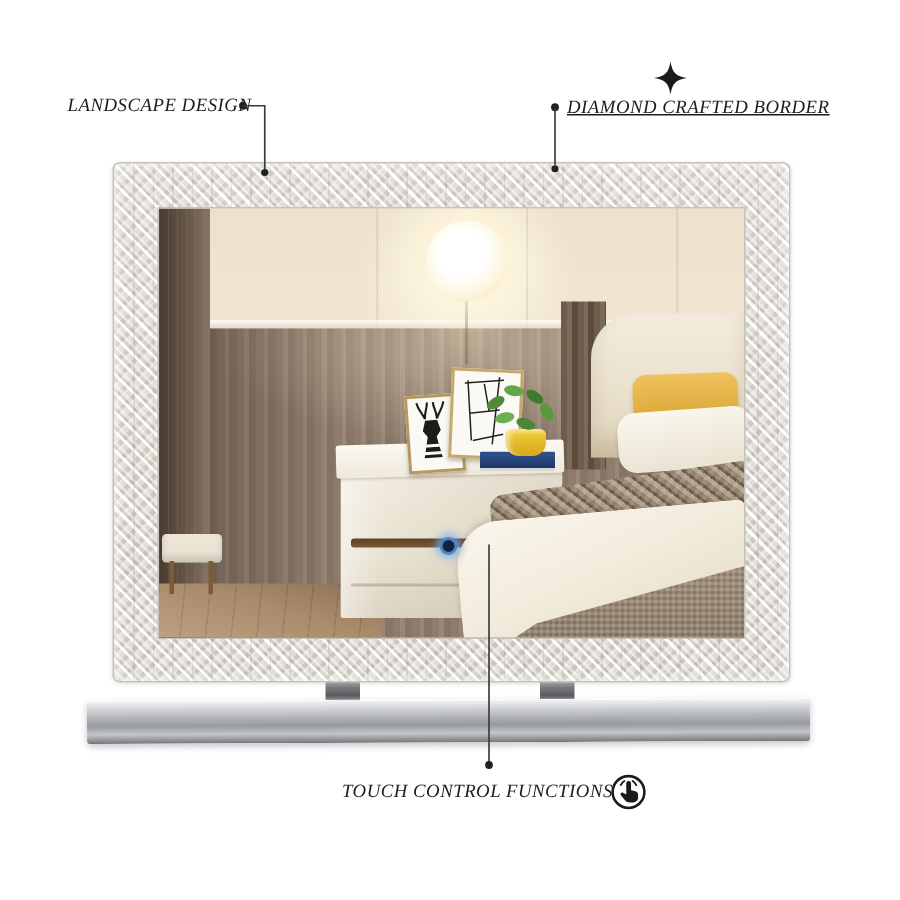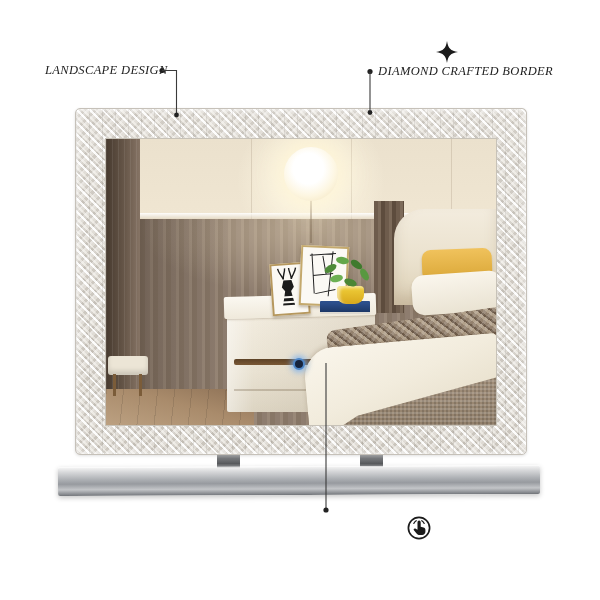--- a/index.html
+++ b/index.html
@@ -4,21 +4,21 @@
 <style>
   html,body{margin:0;padding:0;background:#ffffff;}
   .stage{position:relative;width:600px;height:600px;background:#ffffff;overflow:hidden;
          font-family:"Liberation Serif",serif;}
   .abs{position:absolute;}
 
   
   .callout-label{position:absolute;font-style:italic;font-weight:500;font-size:12.5px;
     letter-spacing:.35px;color:#1d1d1d;white-space:nowrap;}
   .lbl-landscape{left:45px;top:63px;}
-  .lbl-diamond{left:378px;top:64px;}
+  .lbl-diamond{left:378px;top:64px;text-decoration:underline;}
   .lbl-touch{left:228px;top:520px;}
 
   
   svg.overlay{position:absolute;left:0;top:0;z-index:6;pointer-events:none;}
 
   
   .mirror{position:absolute;left:75px;top:108px;width:452px;height:347px;z-index:2;}
   .frame{position:absolute;inset:0;border-radius:5px;border:1px solid #c6c1b9;
     background:
       repeating-linear-gradient(90deg, rgba(125,120,112,.16) 0 1px, transparent 1px 13px),
@@ -175,20 +175,21 @@
       <div class="abs touch-button"></div>
     </div>
   </div>
 
   <div class="bracket" style="left:217px"></div>
   <div class="bracket" style="left:360px"></div>
   <div class="base-plate"></div>
 
   <div class="callout-label lbl-landscape">LANDSCAPE DESIGN</div>
   <div class="callout-label lbl-diamond">DIAMOND CRAFTED BORDER</div>
+  <div class="callout-label lbl-touch">TOUCH CONTROL FUNCTIONS</div>
 
   <svg class="overlay" width="600" height="600" viewBox="0 0 600 600">
     <g stroke="#3a3a3a" stroke-width="1.1" fill="#222">
       <circle cx="162" cy="70.5" r="2.6" stroke="none"></circle>
       <path d="M162,70.5 L176.5,70.5 L176.5,113" fill="none"></path>
       <circle cx="176.5" cy="115" r="2.4" stroke="none"></circle>
     </g>
     <g stroke="#3a3a3a" stroke-width="1.1" fill="#222">
       <circle cx="370" cy="71.5" r="2.6" stroke="none"></circle>
       <path d="M370,72 L370,110" fill="none"></path>

